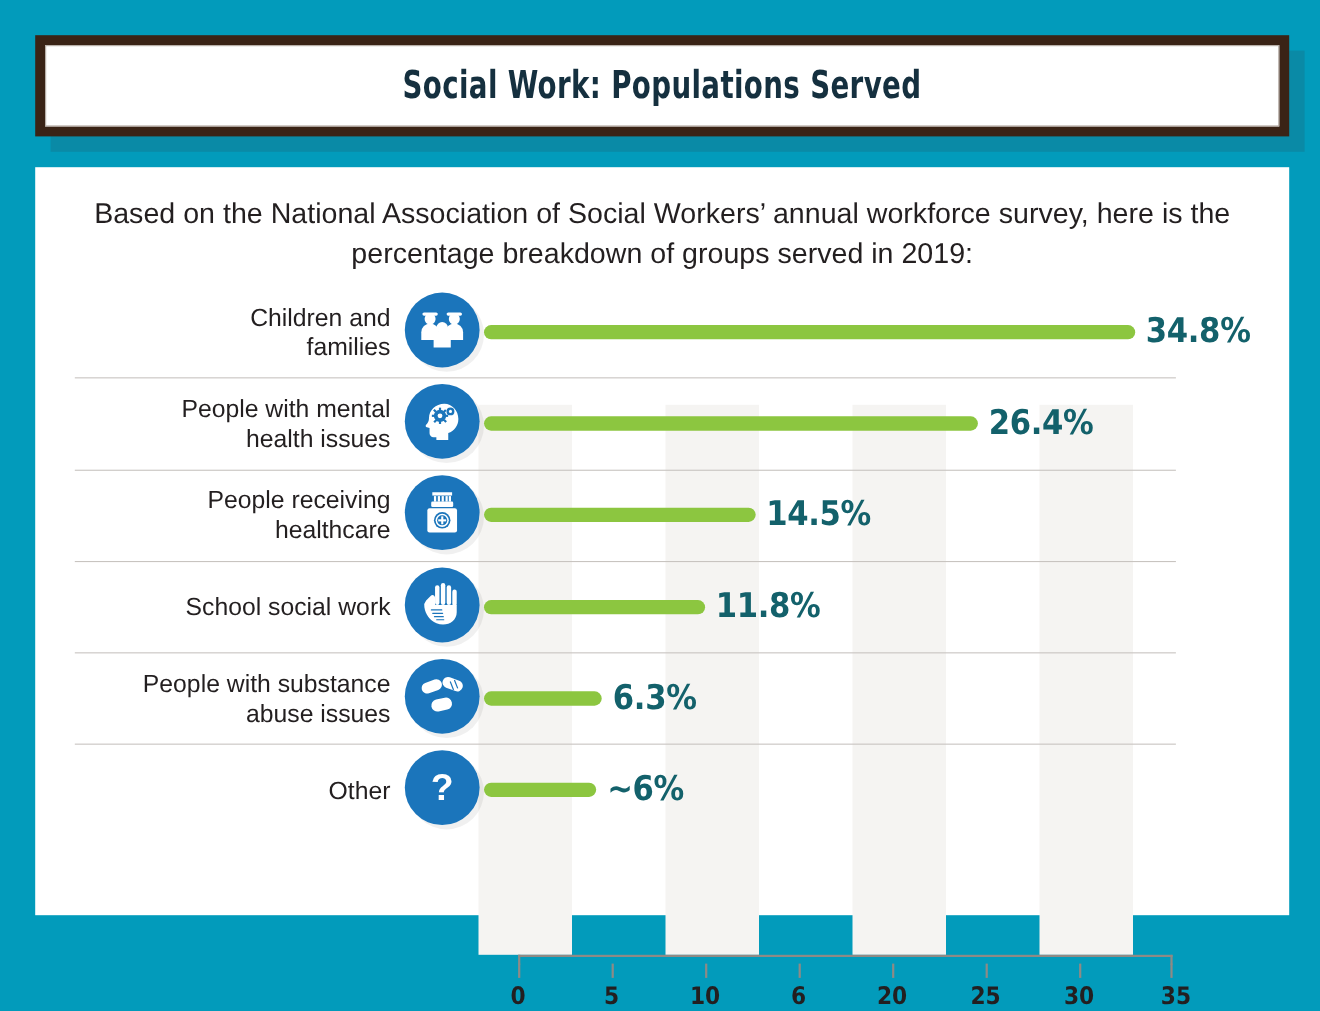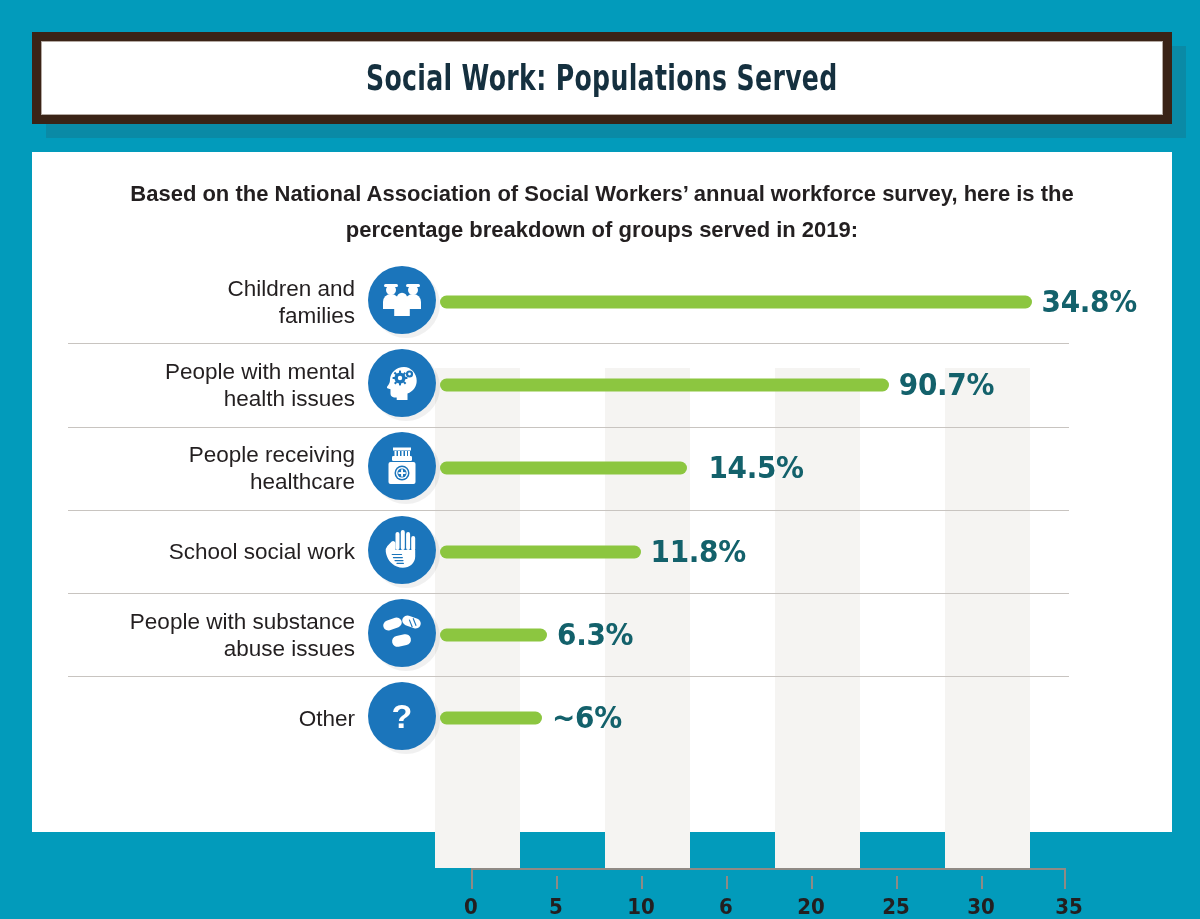--- a/index.html
+++ b/index.html
@@ -57,24 +57,24 @@
   .card {
     position: absolute;
     left: 32px; top: 152px;
     width: 1140px; height: 680px;
     background: #ffffff;
   }
 
   .subtitle {
     margin: 24px 52px 0 52px;
     text-align: center;
-    font-size: 22px;
+    font-size: 26px;
     line-height: 36px;
     color: #231f20;
-    font-weight: 700;
+    font-weight: 400;
   }
 
   
   .chart {
     position: absolute;
     left: 0; top: 108px;
     width: 1039px;
     height: 560px;
   }
 
@@ -284,21 +284,21 @@
       <rect x="20.4" y="8.4" width="2" height="2.6" transform="rotate(45 21.4 9.7)"></rect>
       <rect x="11.6" y="17.6" width="2" height="2.6" transform="rotate(45 12.6 18.9)"></rect>
                   </g>
       <circle cx="26.5" cy="10" r="3.6" fill="#1b75bb"></circle>
       <circle cx="26.5" cy="10" r="1.4" fill="#fff"></circle>
     </svg>
               </div>
             </div>
             <div class="plot">
               <div class="bar" style="width: 448.8px;"></div>
-              <div class="bar-value" style="left: 458.8px;">90.7%</div>
+              <div class="bar-value" style="left: 458.8px;">26.4%</div>
             </div>
           </div>
           <div class="row">
             <div class="row-label">People receiving
 healthcare</div>
             <div class="icon-wrap">
               <div class="icon-circle">
                 <svg width="34" height="38" viewBox="0 0 34 38" fill="#fff">
       <rect x="8" y="0.5" width="18" height="3"></rect>
       <rect x="9.5" y="4" width="2" height="5"></rect>
@@ -311,21 +311,21 @@
       <circle cx="17" cy="26" r="7.5" fill="#1b75bb"></circle>
       <circle cx="17" cy="26" r="6" fill="#fff"></circle>
       <circle cx="17" cy="26" r="4.6" fill="#1b75bb"></circle>
       <rect x="16.1" y="22.4" width="1.9" height="7.2" fill="#fff"></rect>
       <rect x="13.4" y="25.1" width="7.2" height="1.9" fill="#fff"></rect>
     </svg>
               </div>
             </div>
             <div class="plot">
               <div class="bar" style="width: 246.5px;"></div>
-              <div class="bar-value" style="left: 256.5px; margin-left: 12px;">14.5%</div>
+              <div class="bar-value" style="left: 256.5px;">14.5%</div>
             </div>
           </div>
           <div class="row">
             <div class="row-label">School social work</div>
             <div class="icon-wrap">
               <div class="icon-circle">
                 <svg width="34" height="40" viewBox="0 0 34 40" fill="#fff">
       <rect x="10.5" y="2" width="4" height="18" rx="2"></rect>
       <rect x="15.8" y="0" width="4" height="20" rx="2"></rect>
       <rect x="21.1" y="2" width="4" height="18" rx="2"></rect>

